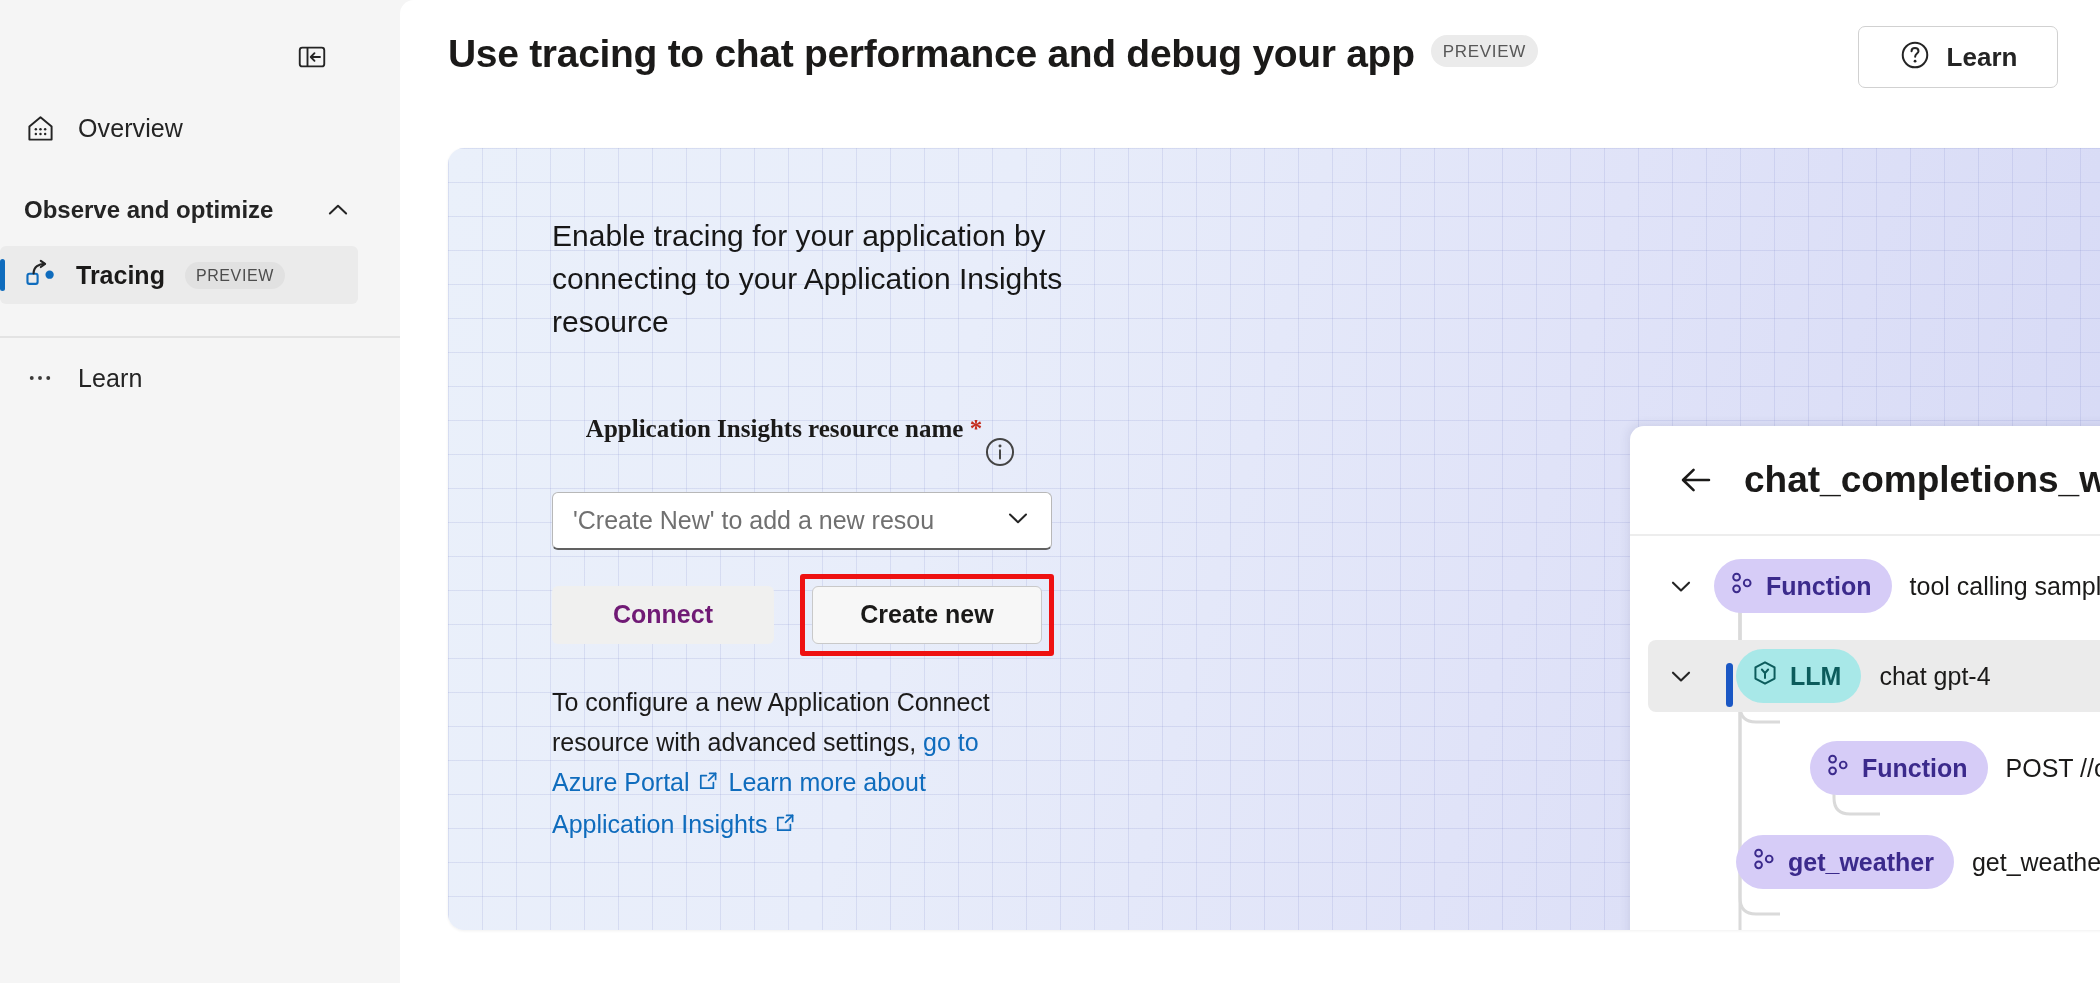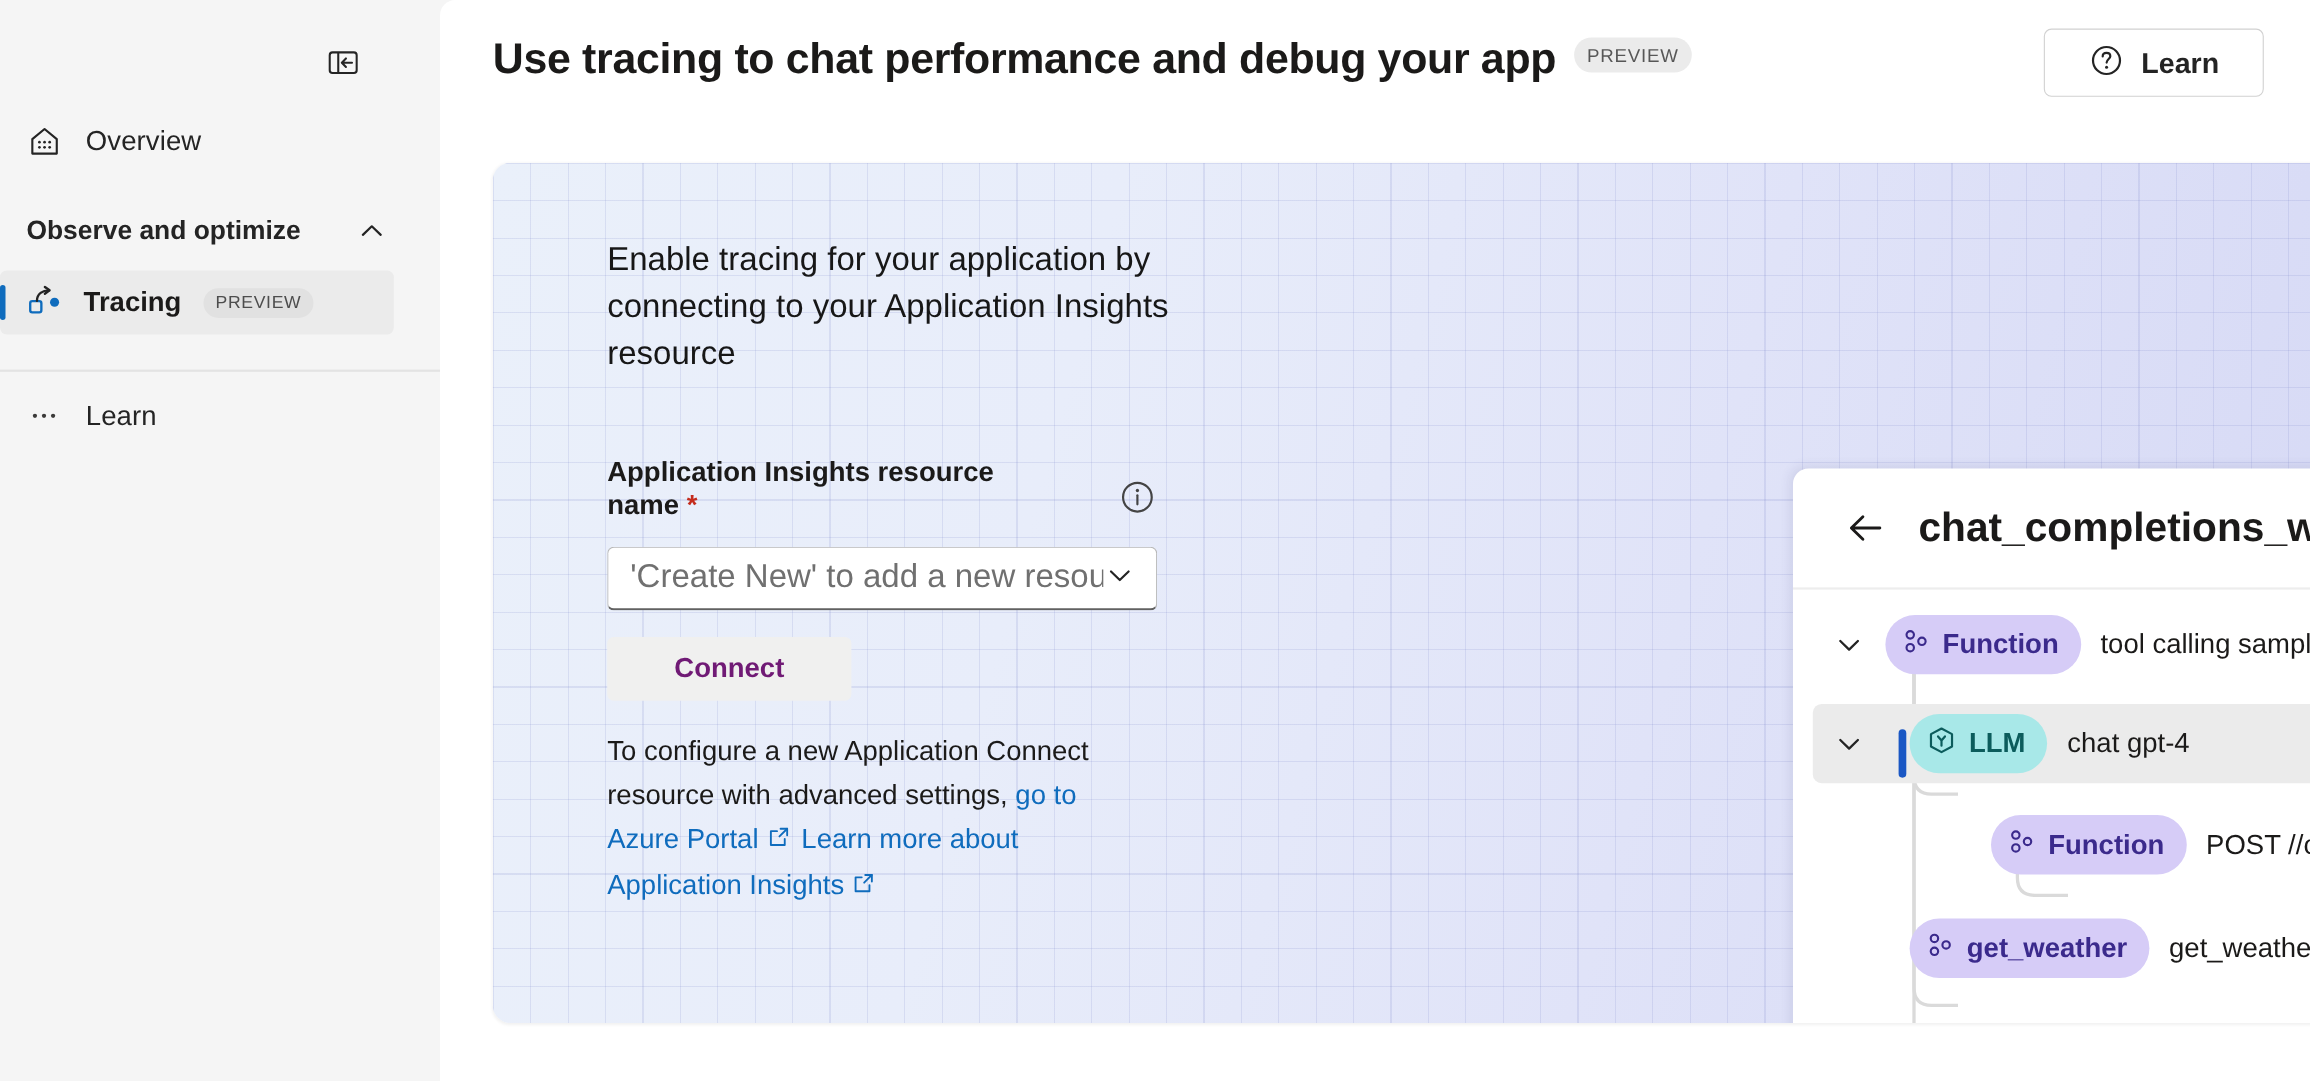--- a/index.html
+++ b/index.html
@@ -111,40 +111,40 @@
       linear-gradient(105deg, #eaf0fa 0%, #e8edfa 30%, #e0e3f8 62%, #d5d8f5 100%);
     box-shadow: 0 1px 3px rgba(0,0,0,0.06);
   }
   .hero-left {
     position: absolute; left: 104px; top: 66px; width: 520px;
   }
   .hero-lede {
     font-size: 30px; line-height: 1.44; color: #171717; font-weight: 400;
   }
   .field-label-row {
-    display: flex; align-items: flex-start; justify-content: space-between;
-    margin-top: 70px; width: 500px;
+    display: flex; align-items: flex-start; justify-content: center;
+    margin-top: 70px; width: 500px; font-family: Liberation Serif, serif;
   }
   .field-label {
     font-size: 25px; font-weight: 700; color: #1b1a19; line-height: 1.22; max-width: 400px;
   }
   .req-star { color: #c42b1c; font-weight: 700; }
   .info-ico {
     width: 36px; height: 36px; flex: 0 0 36px; margin-top: 20px;
     display: flex; align-items: center; justify-content: center; cursor: pointer;
   }
   .select-box {
     margin-top: 22px; width: 500px; height: 58px;
     background: #ffffff; border: 1px solid #b8b8b8;
     border-bottom: 2px solid #616161;
     border-radius: 6px;
     display: flex; align-items: center; justify-content: space-between;
     padding: 0 18px 0 20px; cursor: pointer;
   }
-  .select-value { font-size: 30px; color: #707070; white-space: nowrap; overflow: hidden; }
+  .select-value { font-size: 25px; color: #707070; white-space: nowrap; overflow: hidden; }
   .btn-row { display: flex; align-items: center; margin-top: 24px; gap: 0; }
   .btn {
     height: 58px; border-radius: 6px; display: flex; align-items: center;
     justify-content: center; font-size: 25px; font-weight: 600; cursor: pointer;
   }
   .btn-connect {
     width: 222px; background: #f0f0ef; color: #701a75; cursor: default;
   }
   .highlight-box {
     border: 5px solid #ee1111; border-radius: 3px;
@@ -312,20 +312,25 @@
           <span>
             <svg width="30" height="30" viewBox="0 0 24 24" fill="none" stroke="#242424" stroke-width="1.6">
               <path d="M5.6 9.2 L12 15.4 L18.4 9.2" stroke-linecap="round" stroke-linejoin="round"></path>
             </svg>
           </span>
         </div>
 
         <div class="btn-row">
           <div class="btn btn-connect">
             <span>Connect</span>
+          </div>
+          <div class="highlight-box">
+            <div class="btn btn-create">
+              <span>Create new</span>
+            </div>
           </div>
         </div>
 
         <div class="hint-text">
           <span>To configure a new Application Connect resource with advanced settings, </span><span class="lnk">go to Azure Portal</span><span class="ext-ico"><svg width="24" height="24" viewBox="0 0 24 24" fill="none" stroke="#0f6cbd" stroke-width="1.7">
                 <path d="M13.6 4.4 H19.6 V10.4" stroke-linecap="round" stroke-linejoin="round"></path>
                 <path d="M19.6 4.4 L12.6 11.4" stroke-linecap="round"></path>
                 <path d="M17.4 13.6 V19.2 H4.8 V6.6 H10.4" stroke-linecap="round" stroke-linejoin="round"></path>
               </svg></span> <span class="lnk">Learn more about Application Insights</span><span class="ext-ico"><svg width="24" height="24" viewBox="0 0 24 24" fill="none" stroke="#0f6cbd" stroke-width="1.7">
                 <path d="M13.6 4.4 H19.6 V10.4" stroke-linecap="round" stroke-linejoin="round"></path>

